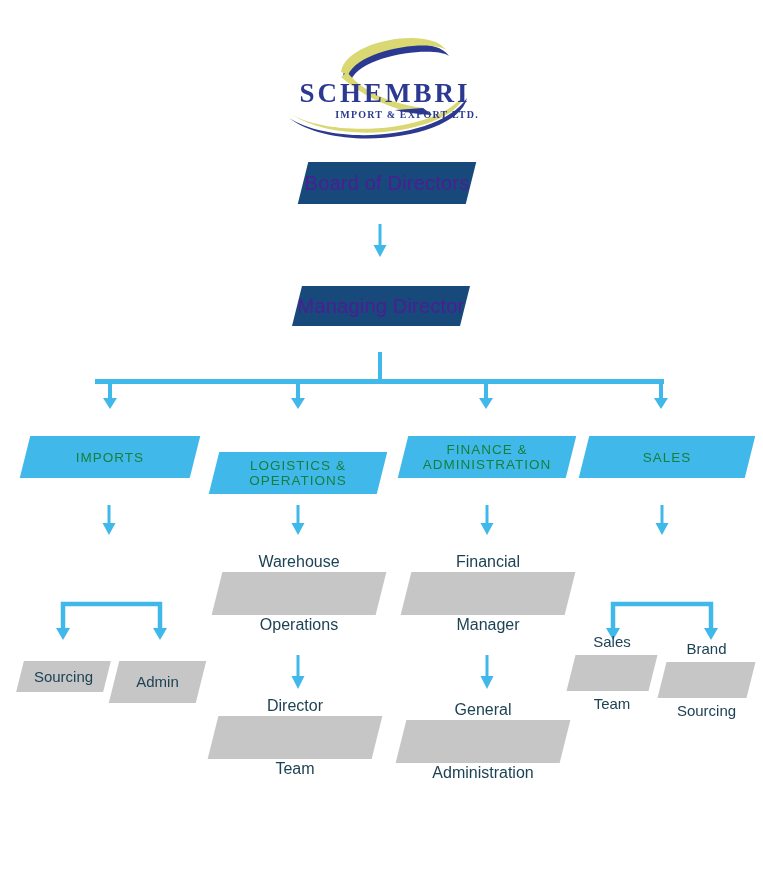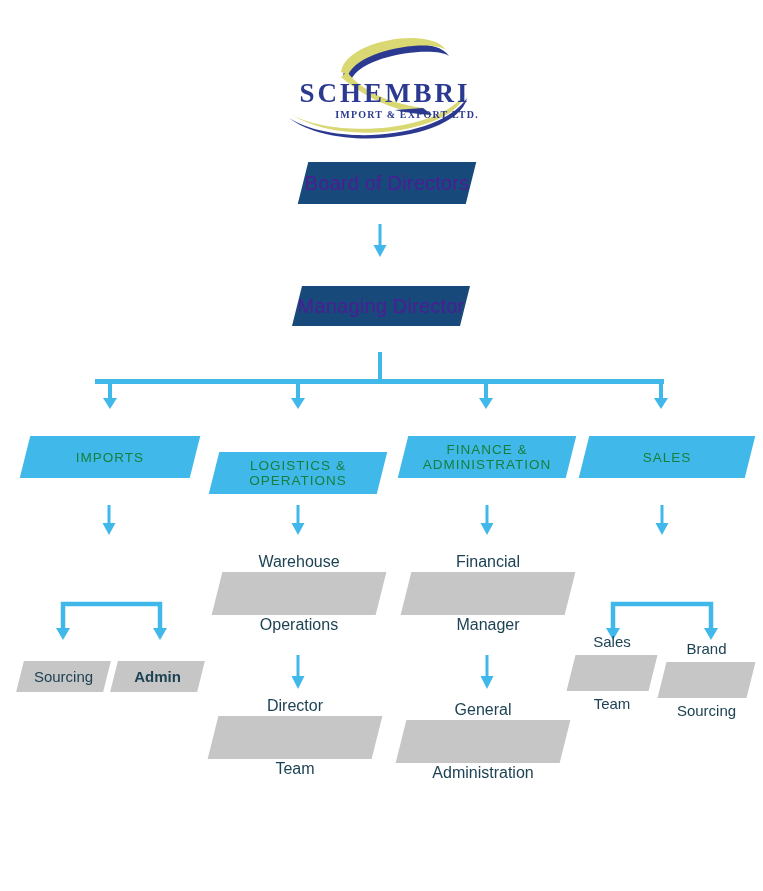--- a/index.html
+++ b/index.html
@@ -148,21 +148,21 @@
   </div>
 </div>
 
 <div class="node gray small" style="left:20px;top:661px;width:87px;height:31px;">
   <div class="bg"></div>
   <div class="label">
       <span>Sourcing</span>
     </div>
 </div>
 
-<div class="node gray small" style="left:114px;top:661px;width:87px;height:31px;font-weight:bold;">
+<div class="node gray small" style="left:114px;top:661px;width:87px;height:42px;">
   <div class="bg"></div>
   <div class="label">
       <span>Admin</span>
     </div>
 </div>
 
 <div class="node gray big" style="left:213px;top:716px;width:164px;height:43px;">
   <div class="bg"></div>
   <div class="label">
     <span>Director</span>

